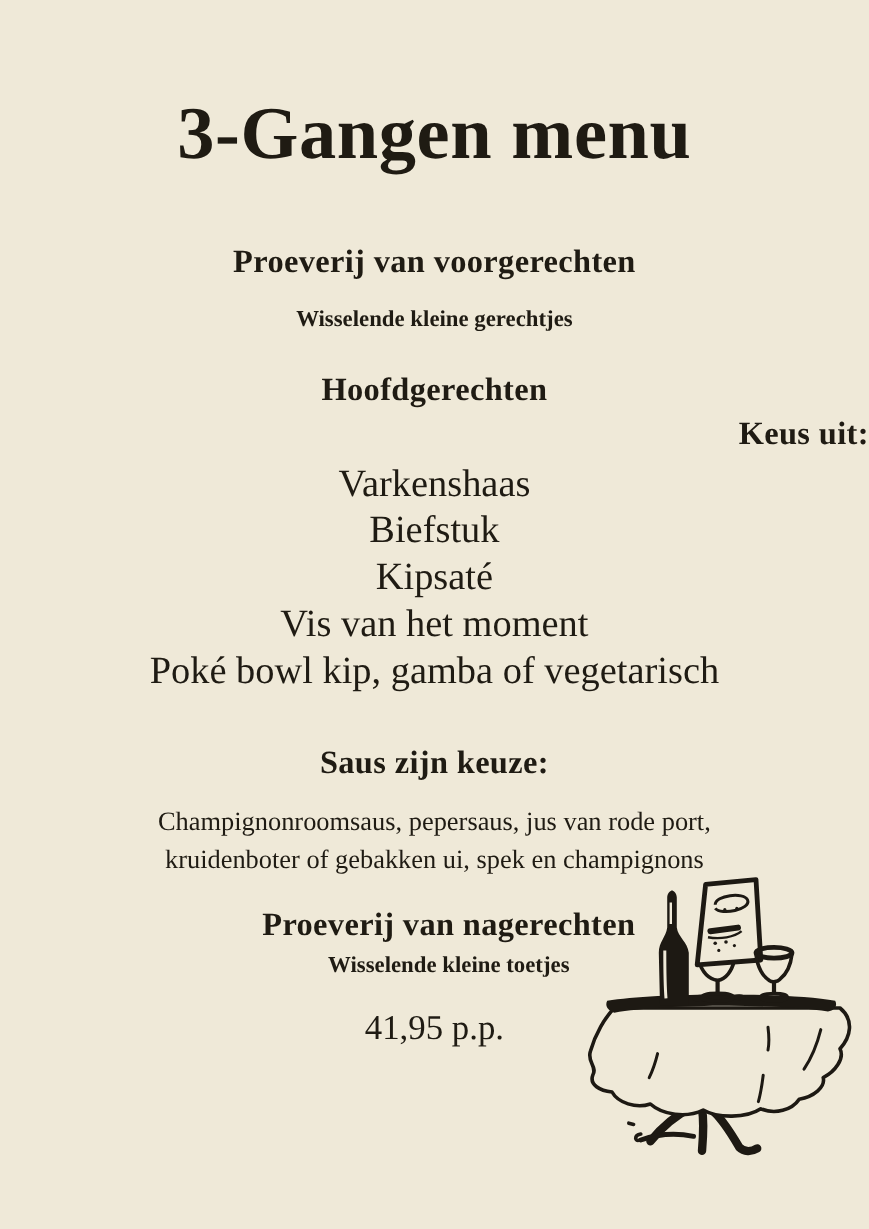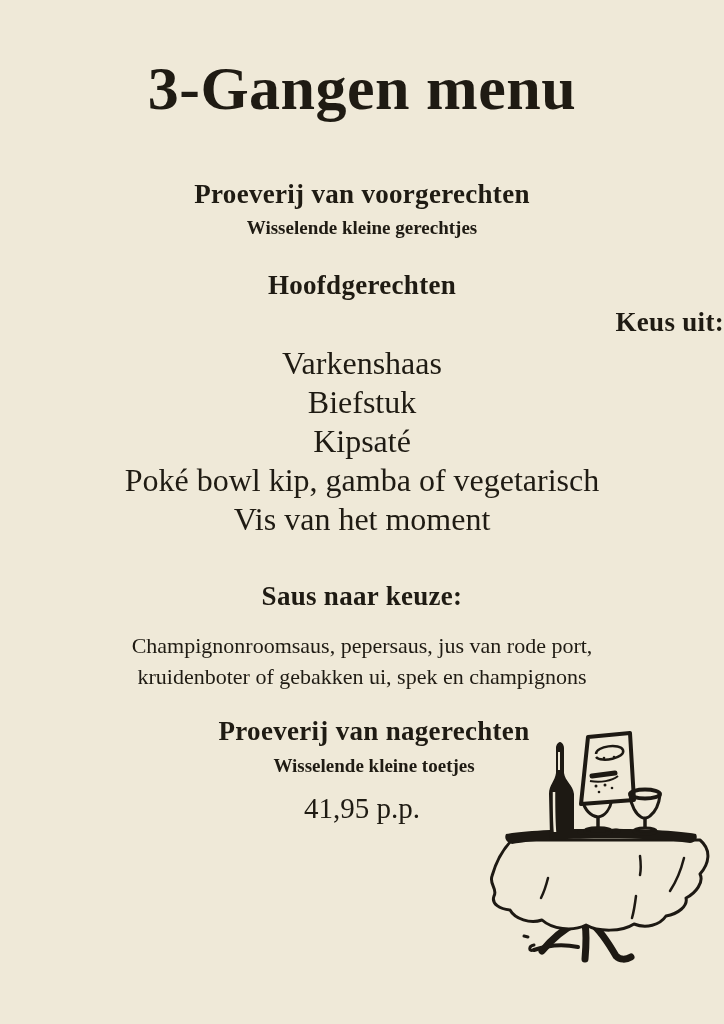--- a/index.html
+++ b/index.html
@@ -9,41 +9,41 @@
     height: 1024px;
     background: #efe9d8;
     color: #1f1b13;
     font-family: "Liberation Serif", "DejaVu Serif", serif;
     position: relative;
     overflow: hidden;
   }
   .menu { text-align: center; width: 100%; }
 
   .title {
-    margin: 52px 0 0 0;
+    margin: 76px 0 0 0;
     font-size: 62px;
     line-height: 1.18;
     font-weight: 700;
     letter-spacing: 0.5px;
   }
 
   .heading {
     font-size: 27px;
     font-weight: 700;
     line-height: 35px;
     letter-spacing: 0.3px;
   }
   .subtext {
     font-size: 19px;
     font-weight: 700;
     line-height: 26px;
   }
 
   .s-voor   { margin-top: 52px; }
-  .s-voor .subtext { margin-top: 3px; }
+  .s-voor .subtext { margin-top: 18px; }
 
   .s-hoofd  { margin-top: 27px; }
   .s-hoofd .heading + .heading { margin-top: 2px; text-align: right; }
   .items { margin-top: 4px; }
   .item {
     font-size: 32px;
     font-weight: 400;
     line-height: 39px;
   }
 
@@ -58,21 +58,21 @@
   .s-na { margin-top: 22px; padding-left: 24px; }
   .s-na .subtext { margin-top: 4px; }
 
   .note {
     margin-top: 16px;
     font-size: 18px;
     font-weight: 700;
     line-height: 24px;
   }
   .price {
-    margin-top: 10px;
+    margin-top: 20px;
     font-size: 29px;
     font-weight: 400;
     line-height: 38px;
   }
 
   .illustration {
     position: absolute;
     right: 10px;
     bottom: 58px;
     width: 226px;
@@ -91,27 +91,27 @@
     <div class="subtext">Wisselende kleine gerechtjes</div>
   </section>
 
   <section class="s-hoofd">
     <div class="heading">Hoofdgerechten</div>
     <div class="heading">Keus uit:</div>
     <div class="items">
       <div class="item">Varkenshaas</div>
       <div class="item">Biefstuk</div>
       <div class="item">Kipsaté</div>
+      <div class="item">Vis van het moment</div>
       <div class="item">Poké bowl kip, gamba of vegetarisch</div>
-      <div class="item">Vis van het moment</div>
     </div>
   </section>
 
   <section class="s-saus">
-    <div class="heading">Saus naar keuze:</div>
+    <div class="heading">Saus zijn keuze:</div>
     <div class="saus-body">
       <div class="saus-line">Champignonroomsaus, pepersaus, jus van rode port,</div>
       <div class="saus-line">kruidenboter of gebakken ui, spek en champignons</div>
     </div>
   </section>
 
   <section class="s-na">
     <div class="heading">Proeverij van nagerechten</div>
     <div class="subtext">Wisselende kleine toetjes</div>
   </section>

